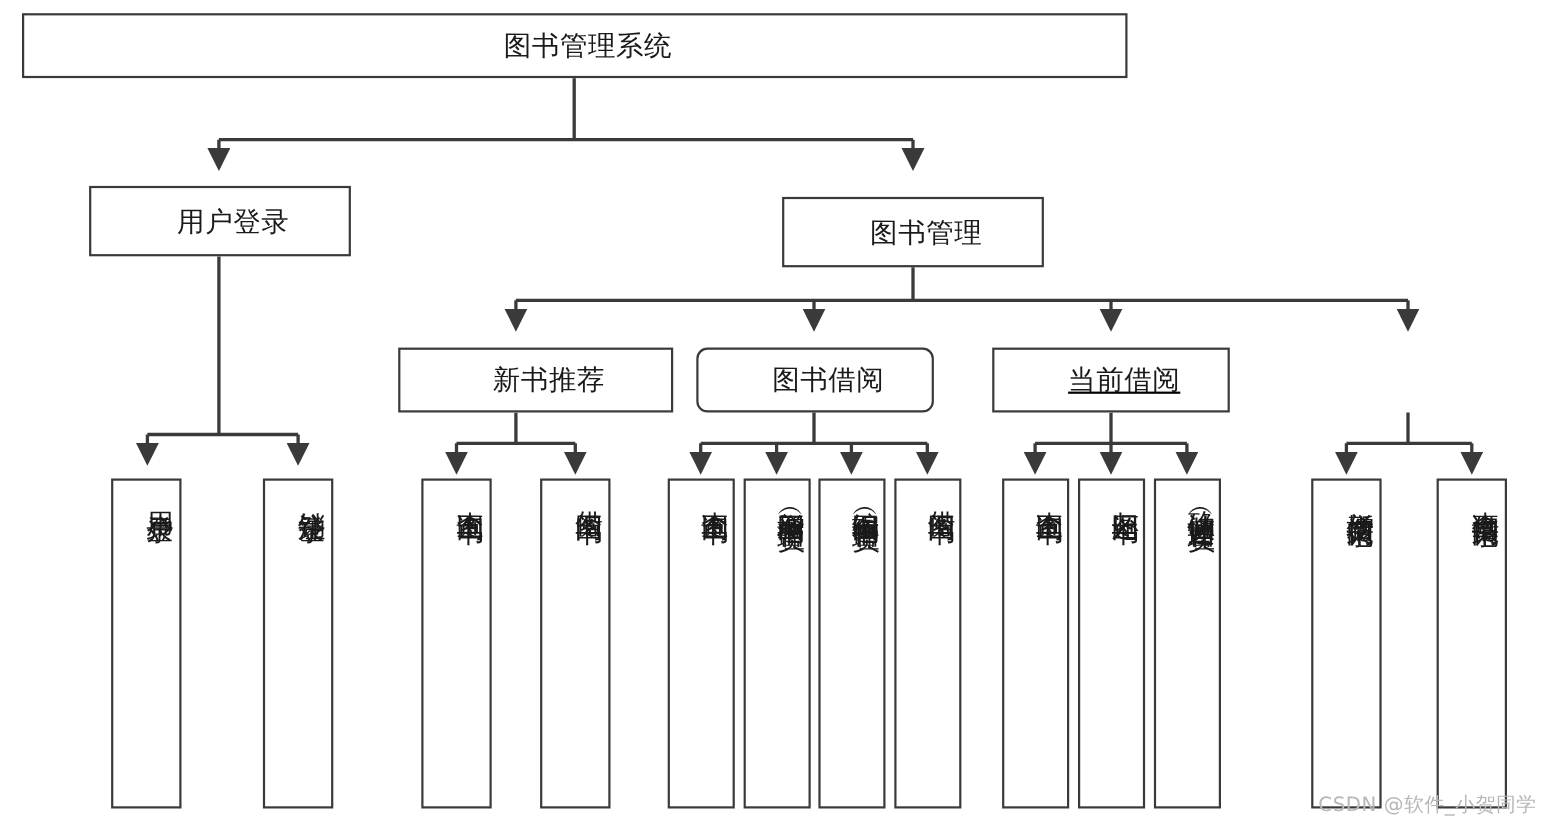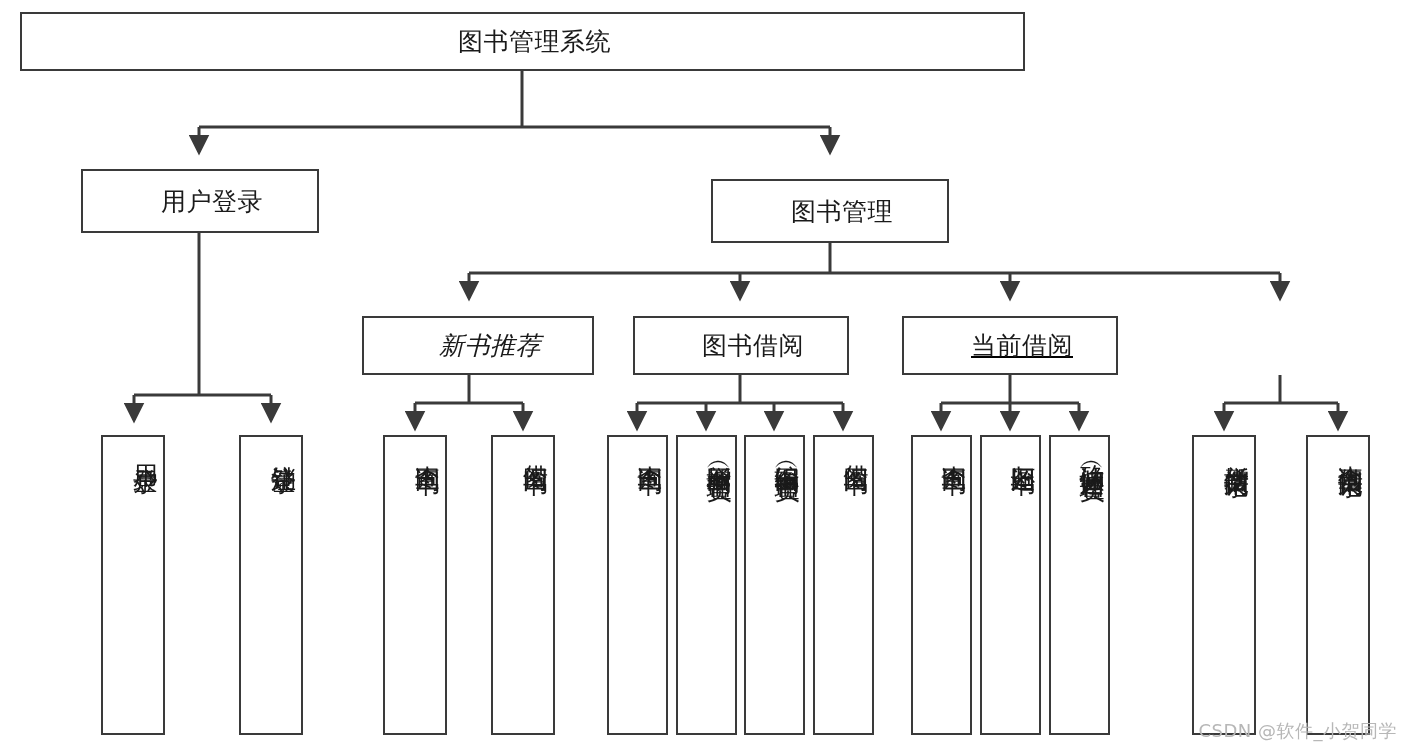--- a/index.html
+++ b/index.html
@@ -136,25 +136,25 @@
   </div>
 
   <div class="node h" style="left:81px; top:169px; width:238px; height:64px;">
     <span class="label">用户登录</span>
   </div>
 
   <div class="node h" style="left:711px; top:179px; width:238px; height:64px;">
     <span class="label">图书管理</span>
   </div>
 
-  <div class="node h" style="left:362px; top:316px; width:232px; height:59px;font-style:italic;">
+  <div class="node h" style="left:362px; top:316px; width:250px; height:59px;">
     <span class="label">新书推荐</span>
   </div>
 
-  <div class="node h" style="left:633px; top:316px; width:216px; height:59px;">
+  <div class="node h" style="left:633px; top:316px; width:216px; height:59px;border-radius:10px;">
     <span class="label">图书借阅</span>
   </div>
 
   <div class="node h" style="left:902px; top:316px; width:216px; height:59px;text-decoration:underline;">
     <span class="label">当前借阅</span>
   </div>
 
 
   <div class="node v" style="left:101px; top:435px; width:64px; height:300px;">
     <span class="label">用户登录</span>

